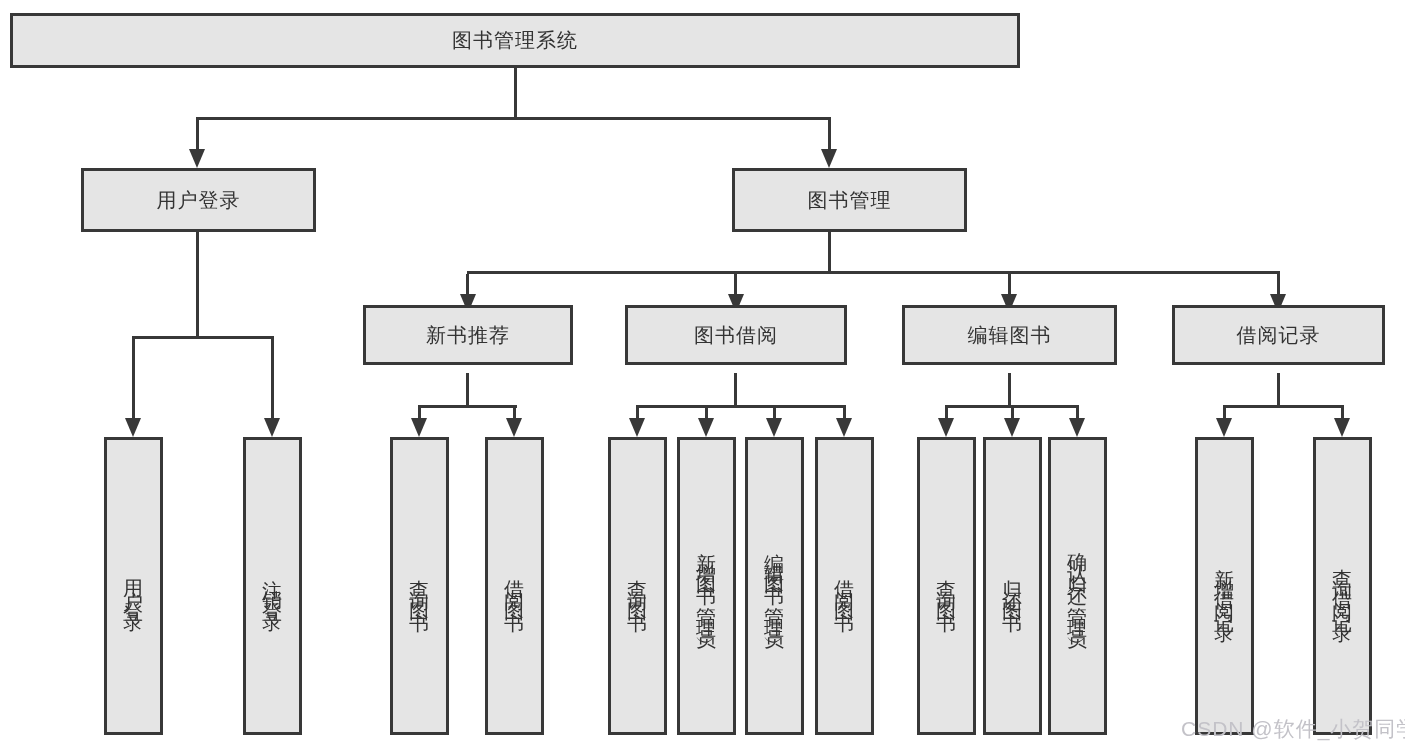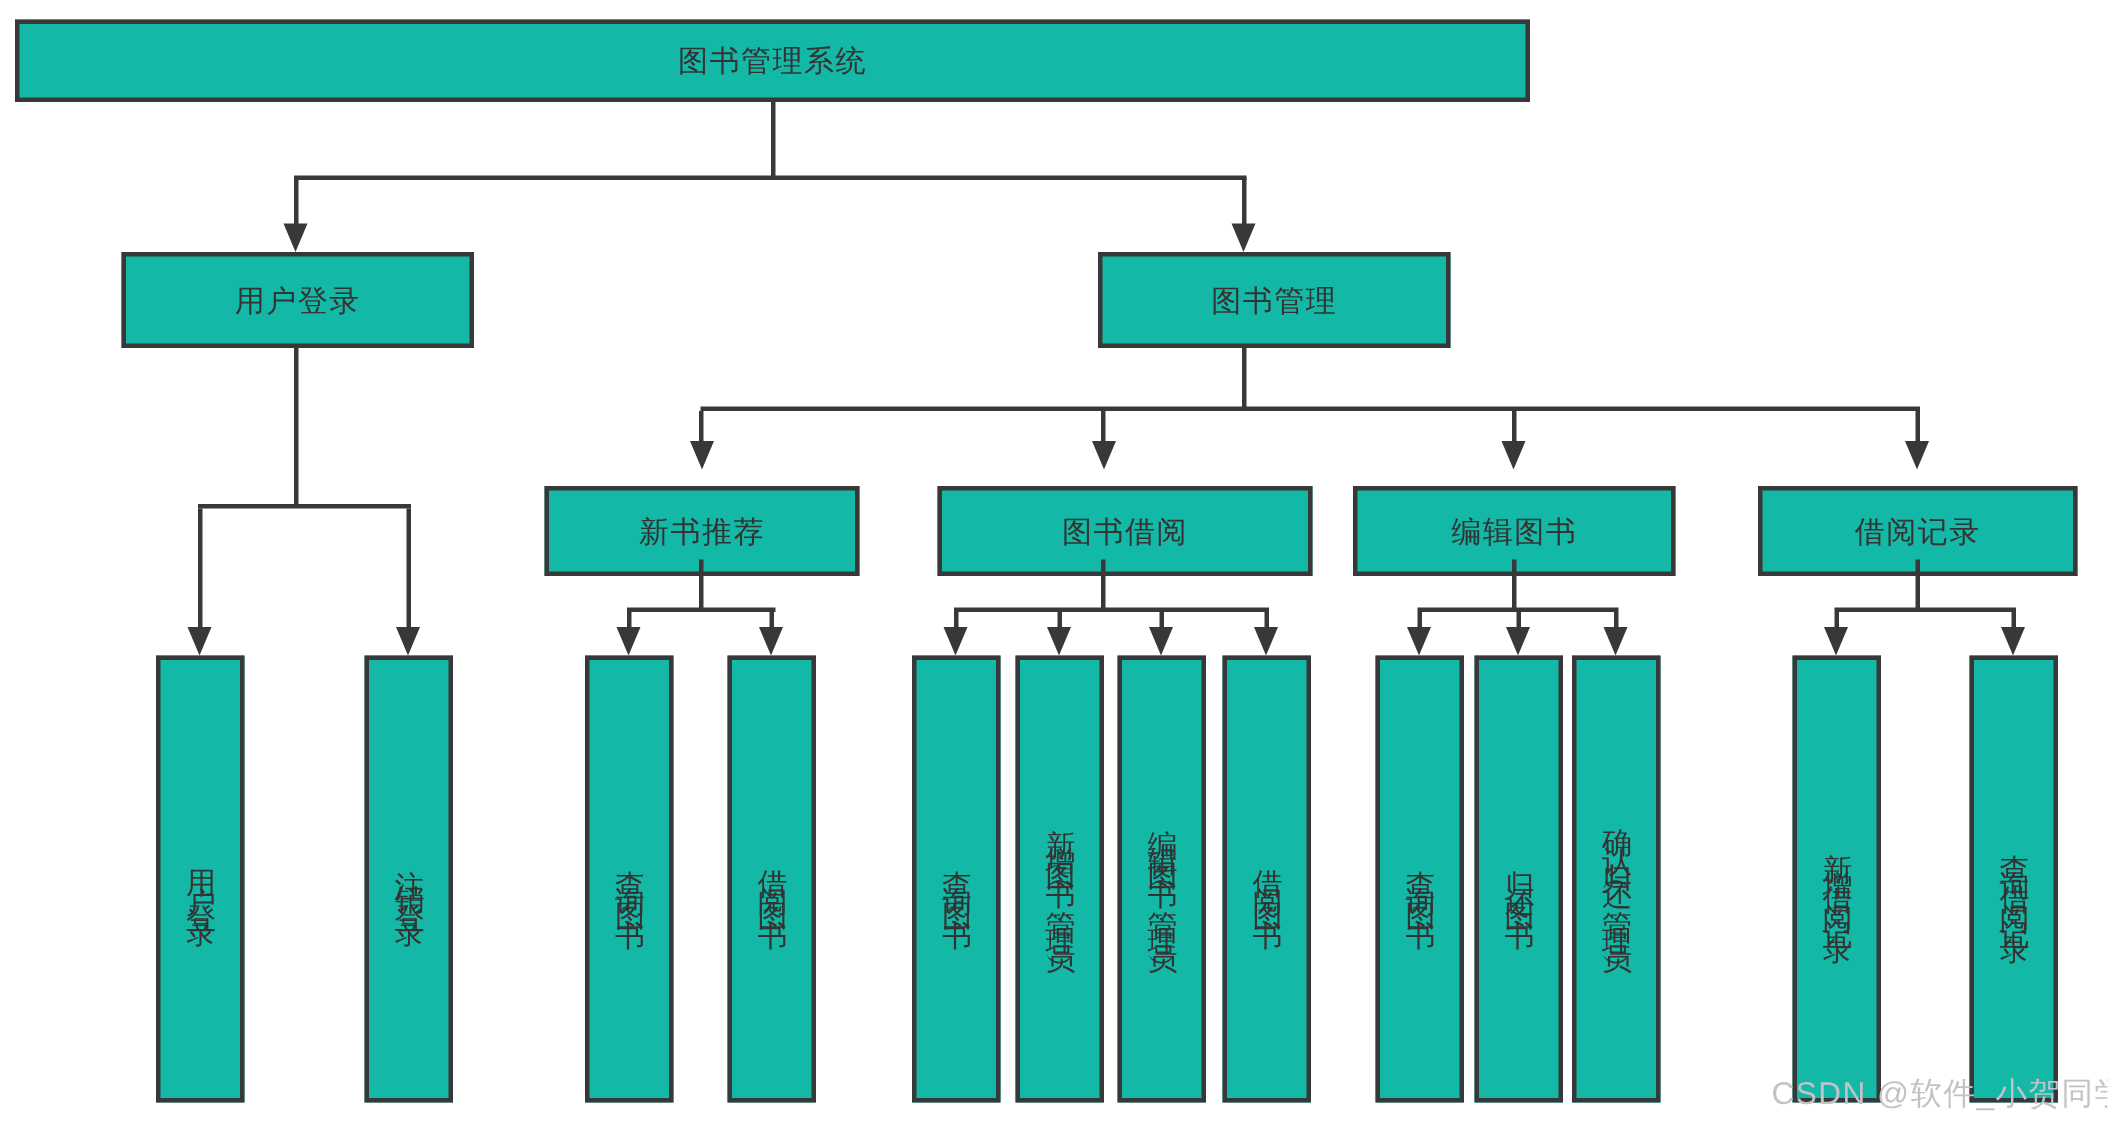--- a/index.html
+++ b/index.html
@@ -8,32 +8,32 @@
     width: 1405px;
     height: 747px;
     background: #ffffff;
     font-family: "Liberation Sans", sans-serif;
     overflow: hidden;
   }
   .box {
     position: absolute;
     box-sizing: border-box;
     border: 3px solid #383838;
-    background: #14b8a6;
+    background: #e5e5e5;
     display: flex;
     align-items: center;
     justify-content: center;
     color: #333333;
     font-size: 20px;
     letter-spacing: 1px;
     white-space: nowrap;
   }
   .lvl1 { left: 10px; top: 13px; width: 1010px; height: 55px; }
   .lvl2 { top: 168px; width: 235px; height: 64px; }
-  .lvl3 { top: 324px; height: 60px; text-align: right; }
+  .lvl3 { top: 305px; height: 60px; text-align: right; }
   .leaf { top: 437px; width: 59px; height: 298px; }
   .vtext {
     writing-mode: vertical-rl;
     letter-spacing: 11px;
     font-size: 20px;
     color: #333333;
     line-height: 1;
   }
   .vline { position: absolute; width: 3px; background: #383838; }
   .hline { position: absolute; height: 3px; background: #383838; }
@@ -91,21 +91,21 @@
   <div class="vline" style="left:734px;top:274px;height:21px"></div>
   <div class="arrow" style="left:728px;top:294px"></div>
   <div class="vline" style="left:1008px;top:274px;height:21px"></div>
   <div class="arrow" style="left:1001px;top:294px"></div>
   <div class="vline" style="left:1277px;top:274px;height:21px"></div>
   <div class="arrow" style="left:1270px;top:294px"></div>
 
   <div class="box lvl3" style="left:363px;width:210px">
     <span>新书推荐</span>
   </div>
-  <div class="box lvl3" style="left:625px;width:250px">
+  <div class="box lvl3" style="left:625px;width:222px">
     <span>图书借阅</span>
   </div>
   <div class="box lvl3" style="left:902px;width:215px">
     <span>编辑图书</span>
   </div>
   <div class="box lvl3" style="left:1172px;width:213px">
     <span>借阅记录</span>
   </div>
 
   <div class="vline" style="left:466px;top:373px;height:33px"></div>

